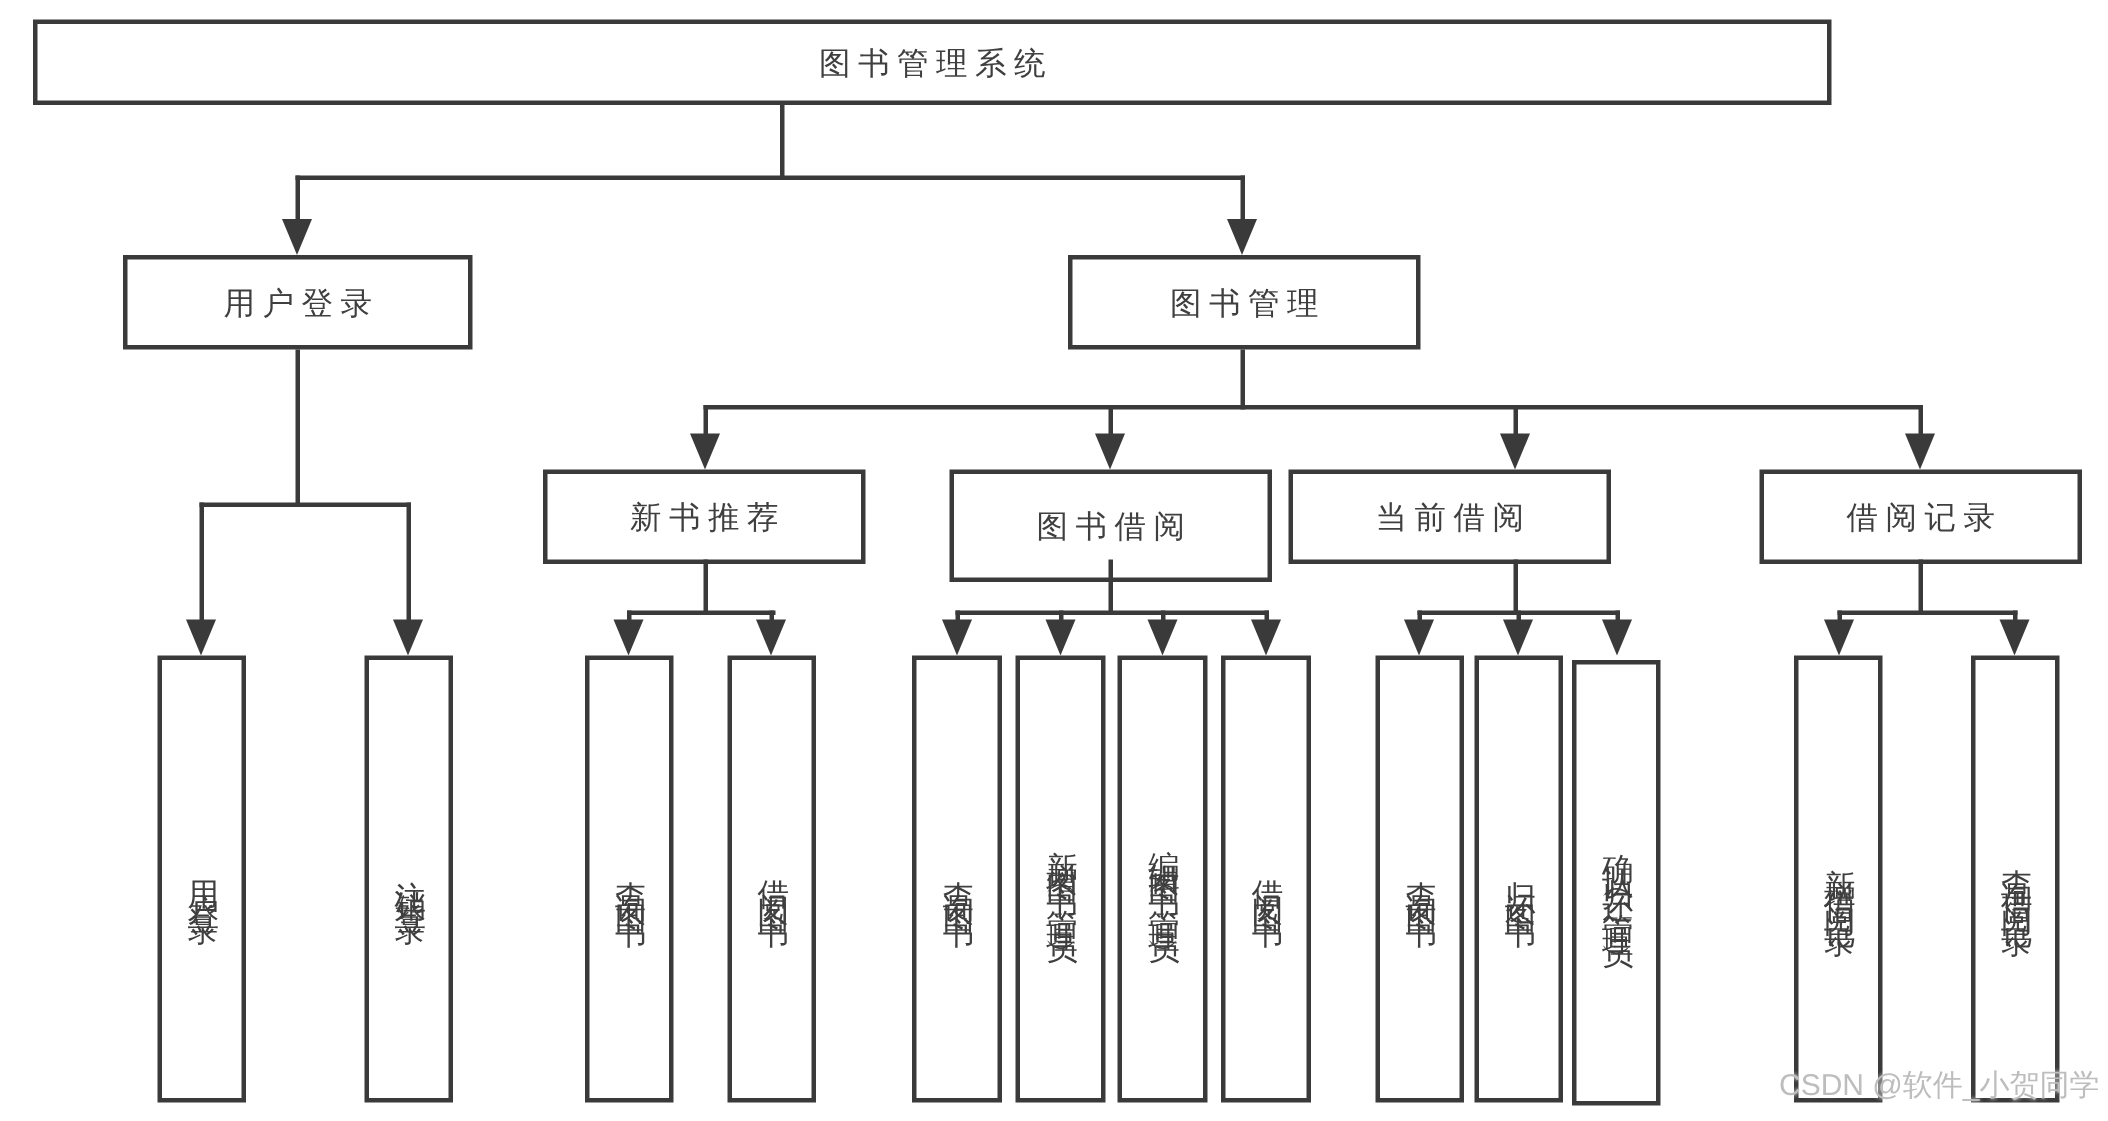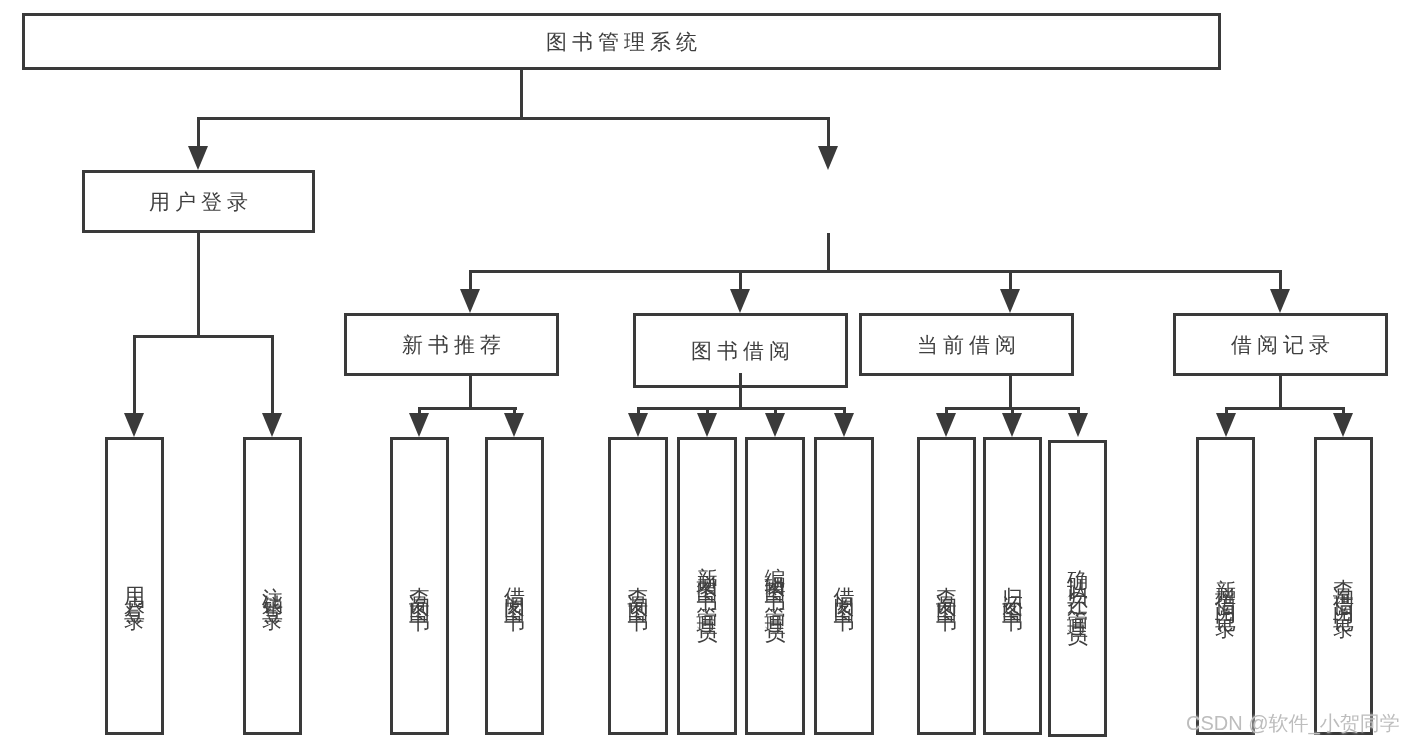--- a/index.html
+++ b/index.html
@@ -36,40 +36,41 @@
   <div class="node" style="left:22px;top:13px;width:1199px;height:57px">图书管理系统</div>
 
   <div class="vl" style="left:520px;top:68px;height:51px"></div>
   <div class="hl" style="left:197px;top:117px;width:633px"></div>
   <div class="vl" style="left:197px;top:117px;height:32px"></div>
   <div class="ah" style="left:188px;top:146px"></div>
   <div class="vl" style="left:827px;top:117px;height:32px"></div>
   <div class="ah" style="left:818px;top:146px"></div>
 
   <div class="node" style="left:82px;top:170px;width:233px;height:63px">用户登录</div>
+  <div class="node" style="left:712px;top:170px;width:235px;height:63px">图书管理</div>
 
   <div class="vl" style="left:197px;top:233px;height:104px"></div>
   <div class="hl" style="left:133px;top:335px;width:141px"></div>
   <div class="vl" style="left:133px;top:335px;height:80px"></div>
   <div class="ah" style="left:124px;top:413px"></div>
   <div class="vl" style="left:271px;top:335px;height:80px"></div>
   <div class="ah" style="left:262px;top:413px"></div>
 
   <div class="vl" style="left:827px;top:233px;height:40px"></div>
   <div class="hl" style="left:469px;top:270px;width:813px"></div>
   <div class="vl" style="left:469px;top:270px;height:22px"></div>
   <div class="ah" style="left:460px;top:289px"></div>
   <div class="vl" style="left:739px;top:270px;height:22px"></div>
   <div class="ah" style="left:730px;top:289px"></div>
   <div class="vl" style="left:1009px;top:270px;height:22px"></div>
   <div class="ah" style="left:1000px;top:289px"></div>
   <div class="vl" style="left:1279px;top:270px;height:22px"></div>
   <div class="ah" style="left:1270px;top:289px"></div>
 
-  <div class="node" style="left:344px;top:313px;width:215px;height:63px">新书推荐</div>
+  <div class="node" style="left:362px;top:313px;width:215px;height:63px">新书推荐</div>
   <div class="node" style="left:633px;top:313px;width:215px;height:75px">图书借阅</div>
   <div class="node" style="left:859px;top:313px;width:215px;height:63px">当前借阅</div>
   <div class="node" style="left:1173px;top:313px;width:215px;height:63px">借阅记录</div>
 
   <div class="vl" style="left:469px;top:373px;height:37px"></div>
   <div class="vl" style="left:739px;top:373px;height:37px"></div>
   <div class="vl" style="left:1009px;top:373px;height:37px"></div>
   <div class="vl" style="left:1279px;top:373px;height:37px"></div>
 
   <div class="hl" style="left:418px;top:407px;width:99px"></div>

